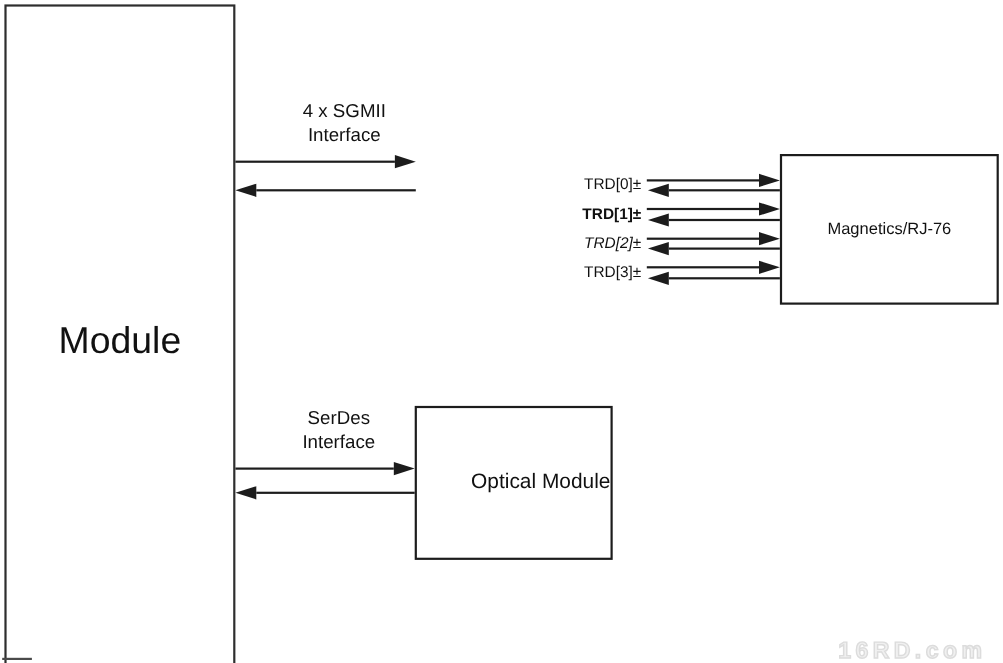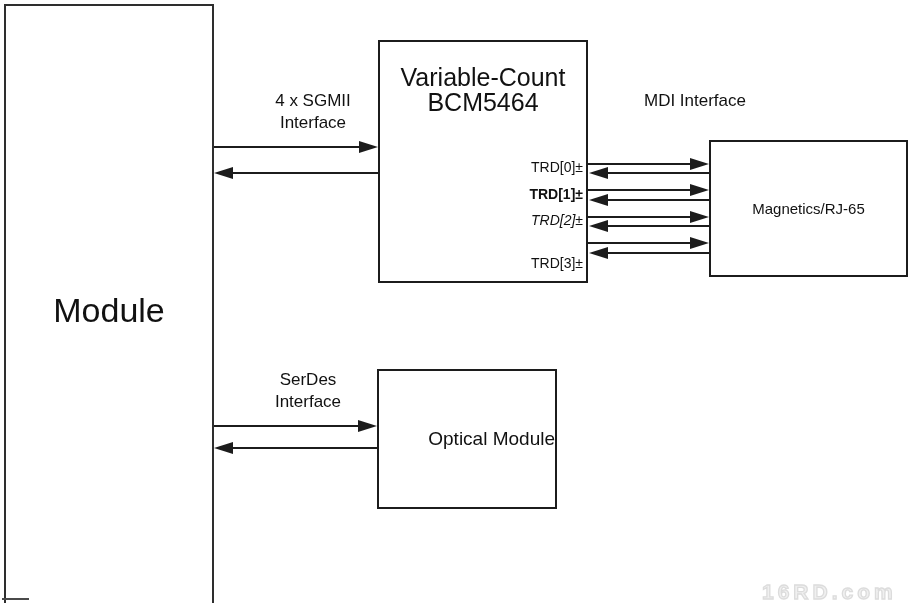--- a/index.html
+++ b/index.html
@@ -36,21 +36,21 @@
   .magnetics-label { font-size: 15px; }
   .optical-label { font-size: 19px; }
 
   .trd-label {
     position: absolute; left: 460px; width: 123px;
     text-align: right; font-size: 14px; line-height: 15px;
   }
   .trd-0 { top: 160px; }
   .trd-1 { top: 187px; font-weight: bold; }
   .trd-2 { top: 213px; font-style: italic; }
-  .trd-3 { top: 256px; }
+  .trd-3 { top: 240px; }
 
   .iface-label {
     position: absolute; text-align: center;
     font-size: 17px; line-height: 22px;
   }
   .lbl-sgmii  { left: 253px; top: 90px;  width: 120px; }
   .lbl-mdi    { left: 595px; top: 90px;  width: 200px; }
   .lbl-serdes { left: 253px; top: 369px; width: 110px; }
 
   .arrow { position: absolute; height: 2px; background: #1c1c1c; }
@@ -94,46 +94,39 @@
 </style>
 </head>
 <body>
 
 <div class="diagram">
 
   <div class="box box-switch">
     <div class="switch-label">Module</div>
   </div>
 
-  <div class="box box-bcm">
-    <div class="bcm-title">
-      <div>Variable-Count</div>
-      <div>BCM5464</div>
-    </div>
-  </div>
 
   <div class="trd-label trd-0">TRD[0]±</div>
   <div class="trd-label trd-1">TRD[1]±</div>
   <div class="trd-label trd-2">TRD[2]±</div>
   <div class="trd-label trd-3">TRD[3]±</div>
 
   <div class="box box-magnetics">
-    <div class="magnetics-label">Magnetics/RJ-65</div>
+    <div class="magnetics-label">Magnetics/RJ-76</div>
   </div>
 
   <div class="box box-optical">
     <div class="optical-label">Optical Module</div>
   </div>
 
   <div class="iface-label lbl-sgmii">
     <div>4 x SGMII</div>
     <div>Interface</div>
   </div>
   <div class="iface-label lbl-mdi">
-    <div>MDI Interface</div>
   </div>
   <div class="iface-label lbl-serdes">
     <div>SerDes</div>
     <div>Interface</div>
   </div>
 
   <div class="arrow right a-sgmii-r"></div>
   <div class="arrow left  a-sgmii-l"></div>
 
   <div class="arrow right a-serdes-r"></div>

